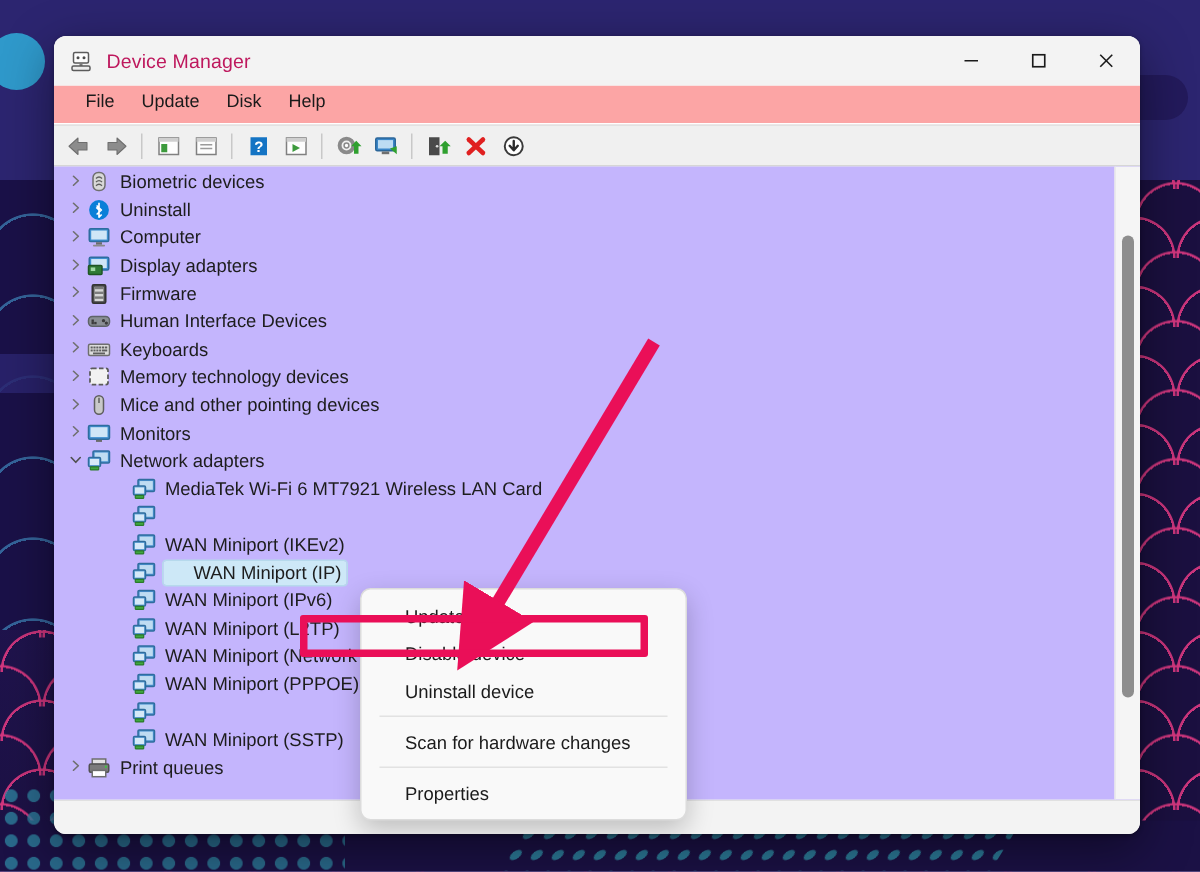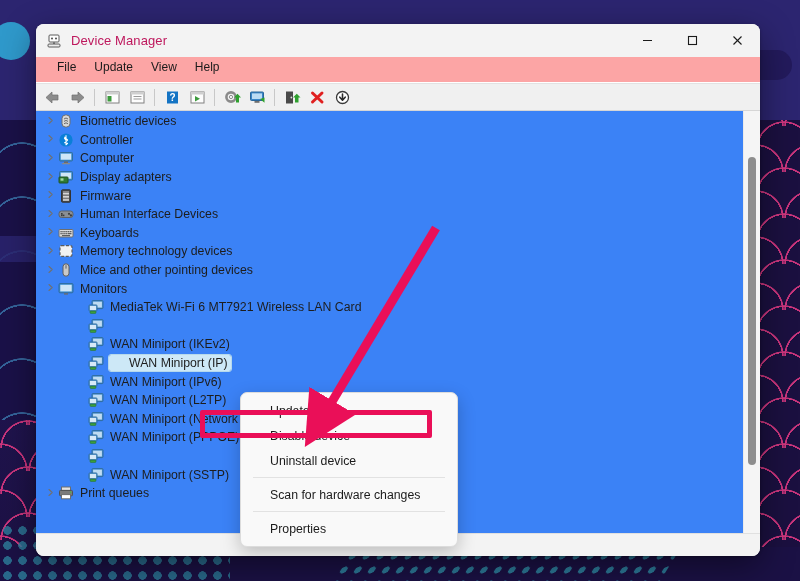--- a/index.html
+++ b/index.html
@@ -181,21 +181,21 @@
   }
   .tb-sep {
     width: 1px; height: 17px;
     background: #c8c8c8;
     margin: 0 4px;
   }
 
   .content {
     flex: 1 1 auto;
     display: flex;
-    background: #3b82f6;
+    background: #c4b5fd;
     position: relative;
     overflow: hidden;
   }
   .tree {
     flex: 1 1 auto;
     position: relative;
     overflow: hidden;
     padding-top: 1px;
   }
   .row {
@@ -343,21 +343,21 @@
             <line x1="1.5" y1="1.5" x2="9.5" y2="9.5" stroke="currentColor" stroke-width="1.1"></line>
             <line x1="9.5" y1="1.5" x2="1.5" y2="9.5" stroke="currentColor" stroke-width="1.1"></line>
           </svg>
       </div>
     </div>
   </div>
 
   <div class="menubar">
     <div class="menu-item">File</div>
     <div class="menu-item">Update</div>
-    <div class="menu-item">View</div>
+    <div class="menu-item">Disk</div>
     <div class="menu-item">Help</div>
   </div>
 
   <div class="toolbar">
     <div class="tb-btn">
       <svg width="17" height="15" viewBox="0 0 17 15">
         <path d="M8 2 L2 7.5 L8 13 L8 10 L14 10 L14 5 L8 5 Z" fill="#8c8c8c" stroke="#6e6e6e" stroke-width=".7" stroke-linejoin="round"></path>
       </svg>
     </div>
     <div class="tb-btn">
@@ -452,21 +452,21 @@
           <span style="width: 6px; flex: 0 0 auto;"></span>
           <span class="chev"><svg width="9" height="9" viewBox="0 0 9 9">
               <path d="M3 1.5 L6.2 4.5 L3 7.5" fill="none" stroke="#707070" stroke-width="1.1" stroke-linecap="round" stroke-linejoin="round"></path>
             </svg></span>
           <span class="devicon">
             <svg width="16" height="16" viewBox="0 0 16 16">
               <circle cx="8" cy="8" r="6.6" fill="#0a7fd8"></circle>
               <path d="M6.4 5 L9.6 8 L6.4 11 M8 3.2 L8 12.8 L9.8 11 M8 8 L6.2 6.2" fill="none" stroke="#ffffff" stroke-width="1.1" stroke-linejoin="round"></path>
             </svg>
           </span>
-          <span class="rowlabel">Controller</span>
+          <span class="rowlabel">Uninstall</span>
         </div>
         <div class="row">
           <span style="width: 6px; flex: 0 0 auto;"></span>
           <span class="chev"><svg width="9" height="9" viewBox="0 0 9 9">
               <path d="M3 1.5 L6.2 4.5 L3 7.5" fill="none" stroke="#707070" stroke-width="1.1" stroke-linecap="round" stroke-linejoin="round"></path>
             </svg></span>
           <span class="devicon">
             <svg width="16" height="16" viewBox="0 0 16 16">
               <rect x="1.5" y="2.5" width="13" height="8.5" rx="1" fill="#3f8fd0" stroke="#2e6d9e" stroke-width="1"></rect>
               <rect x="2.8" y="3.7" width="10.4" height="6" fill="#cfe6f7"></rect>
@@ -581,20 +581,36 @@
           <span class="devicon">
             <svg width="16" height="16" viewBox="0 0 16 16">
               <rect x="1" y="2.6" width="14" height="9.2" rx="1" fill="#3f8fd0" stroke="#2e6d9e" stroke-width="1"></rect>
               <rect x="2.3" y="3.8" width="11.4" height="6.6" fill="#cfe6f7"></rect>
               <rect x="6" y="12.2" width="4" height="1.4" fill="#6b6b6b"></rect>
             </svg>
           </span>
           <span class="rowlabel">Monitors</span>
         </div>
         <div class="row">
+          <span style="width: 6px; flex: 0 0 auto;"></span>
+          <span class="chev expanded"><svg width="9" height="9" viewBox="0 0 9 9">
+              <path d="M1.5 3 L4.5 6.2 L7.5 3" fill="none" stroke="#505050" stroke-width="1.1" stroke-linecap="round" stroke-linejoin="round"></path>
+            </svg></span>
+          <span class="devicon">
+            <svg width="16" height="16" viewBox="0 0 16 16">
+              <rect x="4" y="1.6" width="11" height="8" rx=".8" fill="#4a90cf" stroke="#2f6d9e" stroke-width="1"></rect>
+              <rect x="5.1" y="2.7" width="8.8" height="5.8" fill="#bfdcf2"></rect>
+              <rect x="1" y="6" width="8" height="6" rx=".8" fill="#6aa8dc" stroke="#2f6d9e" stroke-width="1"></rect>
+              <rect x="2" y="7" width="6" height="4" fill="#d6e9f8"></rect>
+              <rect x="2.2" y="12.2" width="5.6" height="2.1" rx=".5" fill="#3fa83f" stroke="#2a7a2a" stroke-width=".8"></rect>
+            </svg>
+          </span>
+          <span class="rowlabel">Network adapters</span>
+        </div>
+        <div class="row">
           <span style="width: 36px; flex: 0 0 auto;"></span>
           <span class="chev"></span>
           <span class="devicon">
             <svg width="16" height="16" viewBox="0 0 16 16">
               <rect x="4" y="1.6" width="11" height="8" rx=".8" fill="#4a90cf" stroke="#2f6d9e" stroke-width="1"></rect>
               <rect x="5.1" y="2.7" width="8.8" height="5.8" fill="#bfdcf2"></rect>
               <rect x="1" y="6" width="8" height="6" rx=".8" fill="#6aa8dc" stroke="#2f6d9e" stroke-width="1"></rect>
               <rect x="2" y="7" width="6" height="4" fill="#d6e9f8"></rect>
               <rect x="2.2" y="12.2" width="5.6" height="2.1" rx=".5" fill="#3fa83f" stroke="#2a7a2a" stroke-width=".8"></rect>
             </svg>

